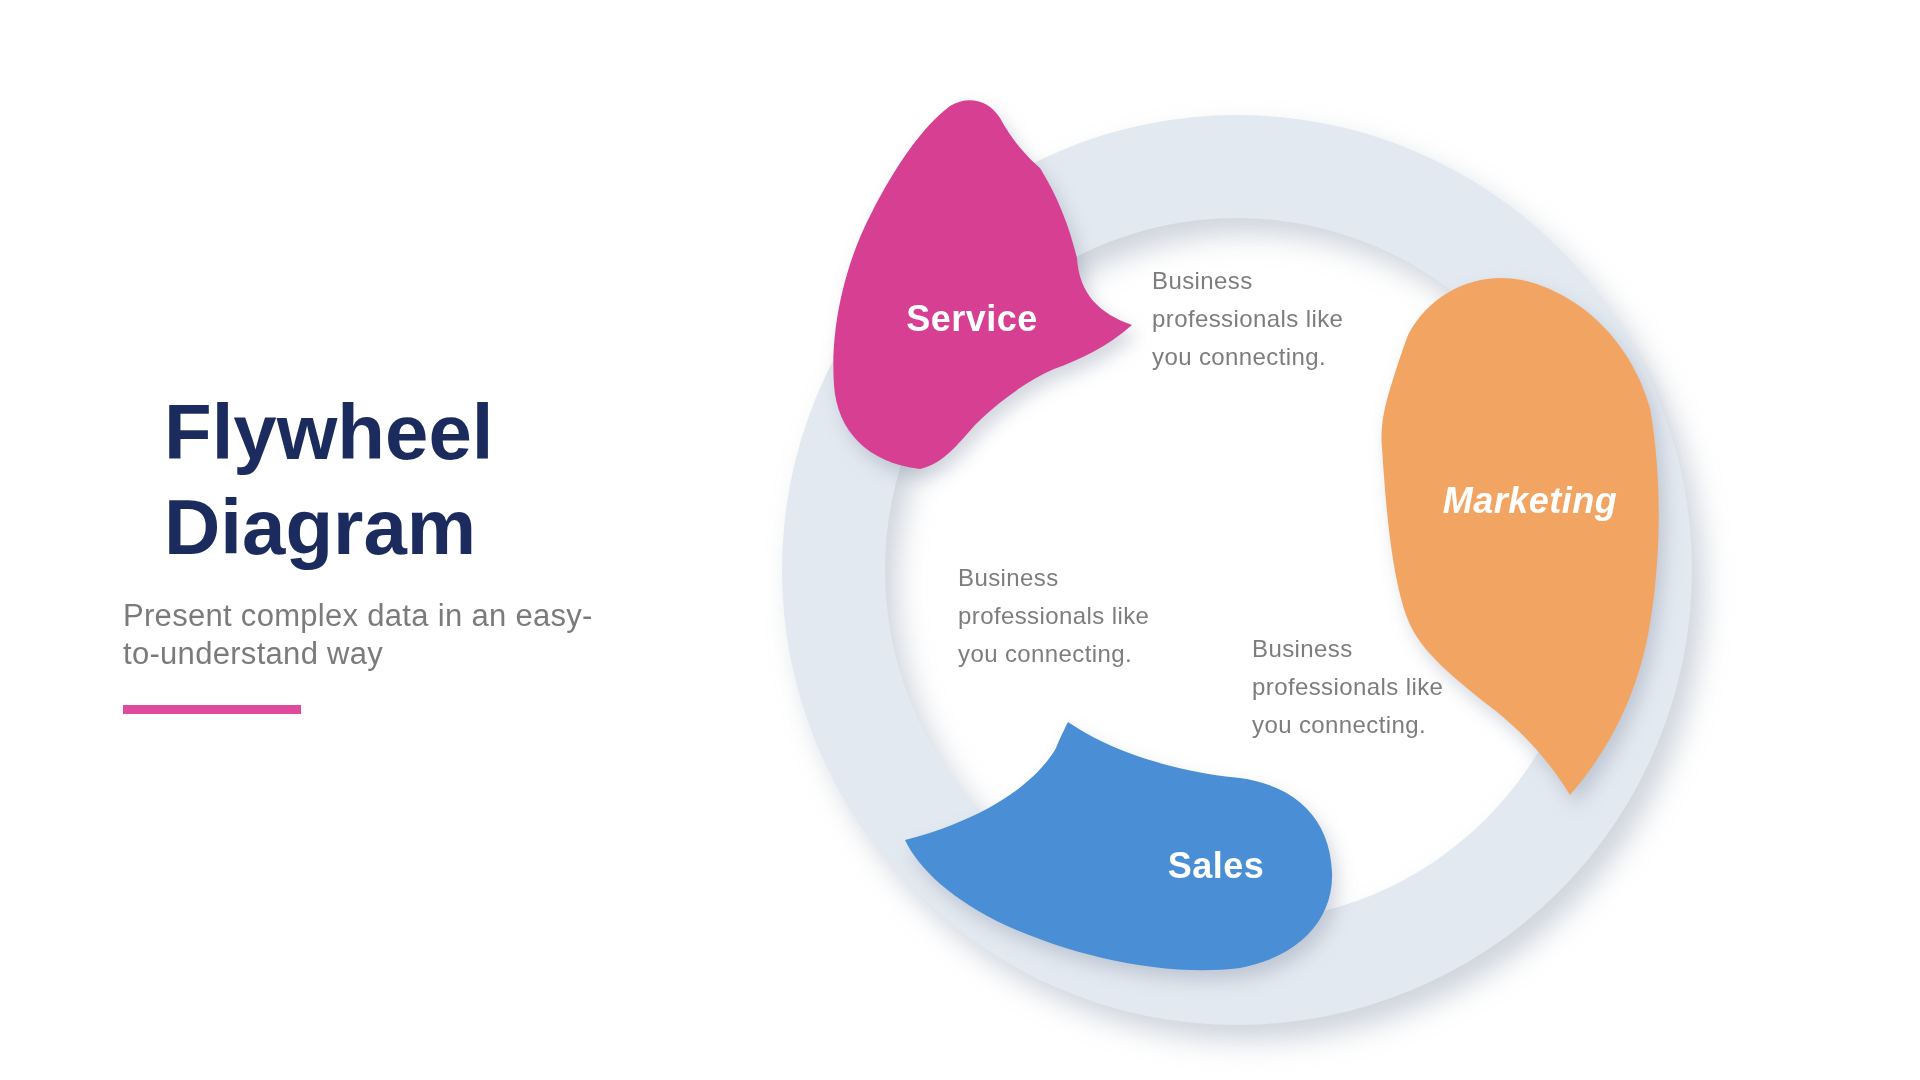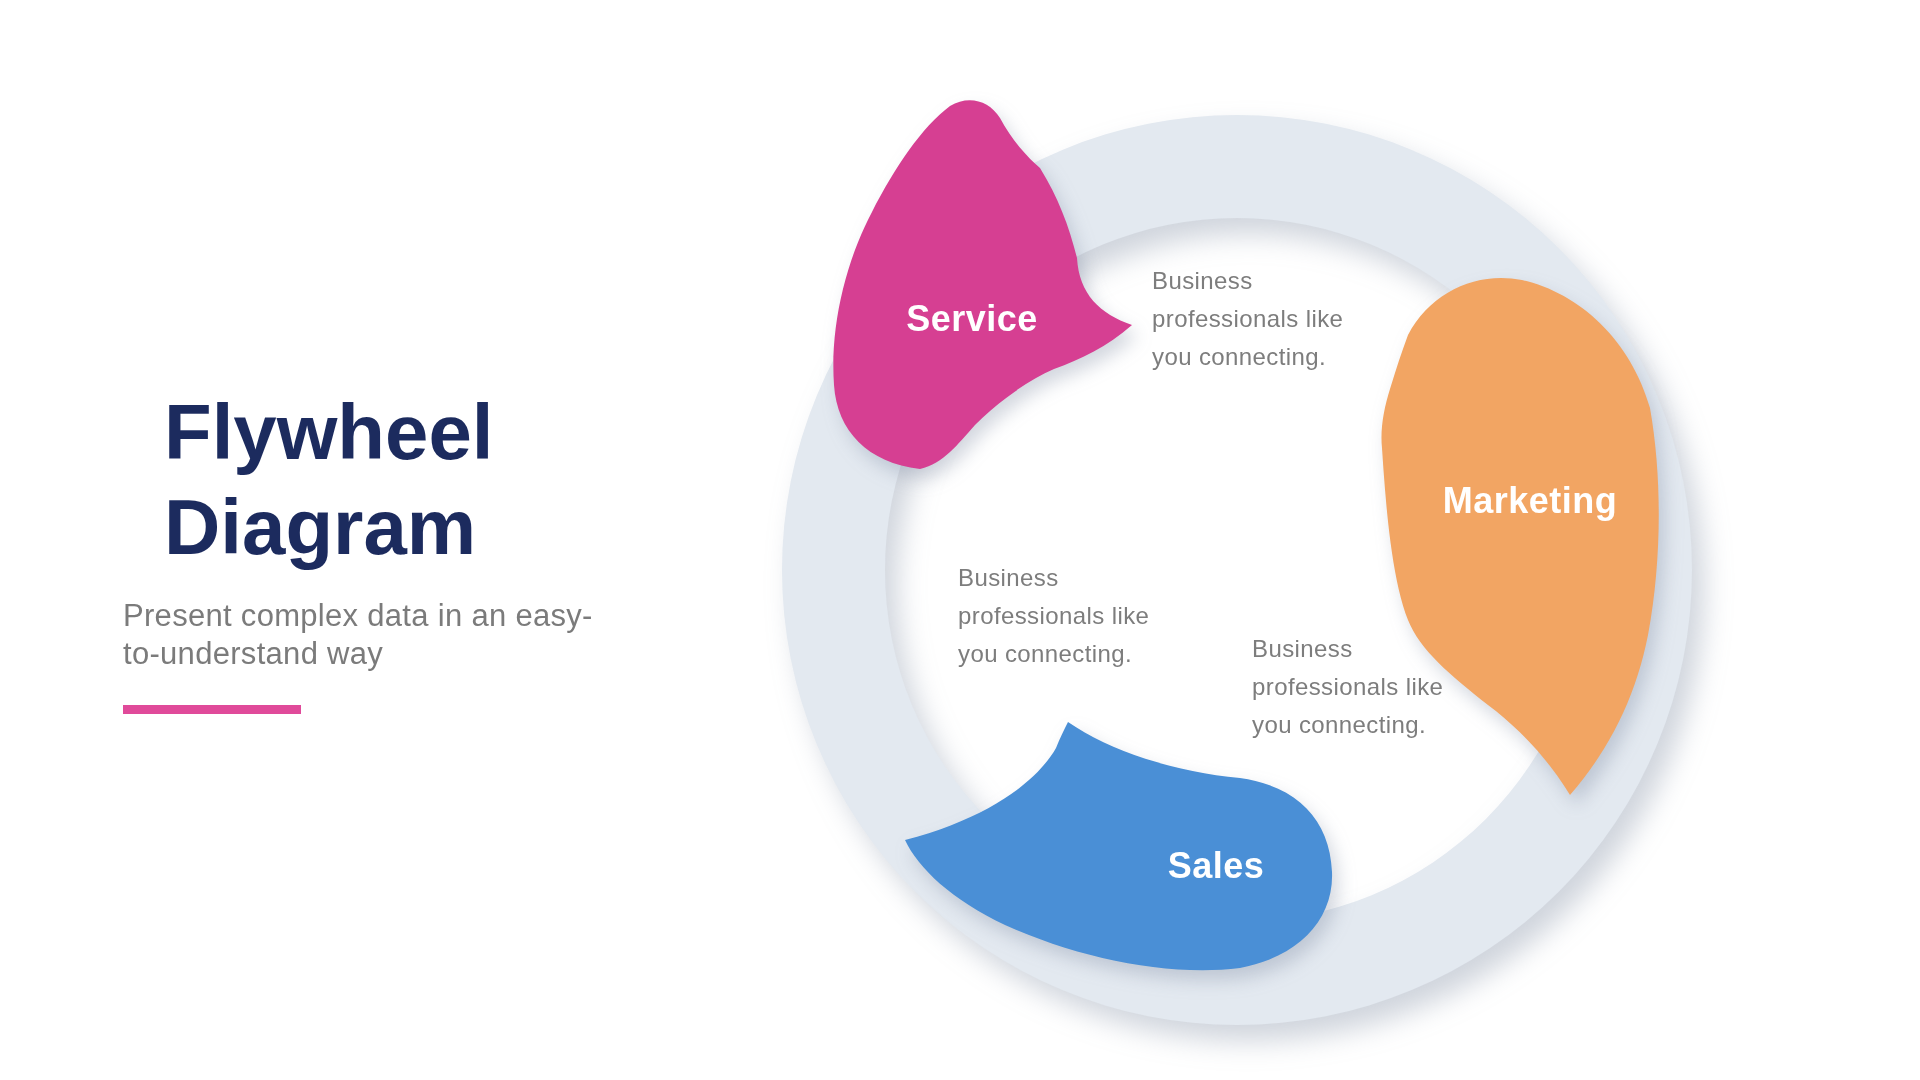--- a/index.html
+++ b/index.html
@@ -88,21 +88,21 @@
                C 1110 751, 1175 772, 1240 778
                C 1297 786, 1330 820, 1332 872
                C 1334 920, 1298 957, 1240 968
                C 1168 977, 1078 958, 1005 925
                C 952 900, 918 868, 905 840
                C 990 818, 1038 780, 1056 748
                C 1060 738, 1064 730, 1068 722 Z" fill="#4a8fd6"></path>
     </svg>
 
     <div class="segment-label" style="left:972px; top:319px;">Service</div>
-    <div class="segment-label" style="left:1530px; top:501px;">Marketing</div>
+    <div class="segment-label" style="left:1530px; top:501px;font-style:italic;">Marketing</div>
     <div class="segment-label" style="left:1216px; top:866px;">Sales</div>
 
     <div class="desc-block" style="left:1152px; top:262px;">
       <span>Business</span>
       <span>professionals like</span>
       <span>you connecting.</span>
     </div>
     <div class="desc-block" style="left:958px; top:559px;">
       <span>Business</span>
       <span>professionals like</span>

